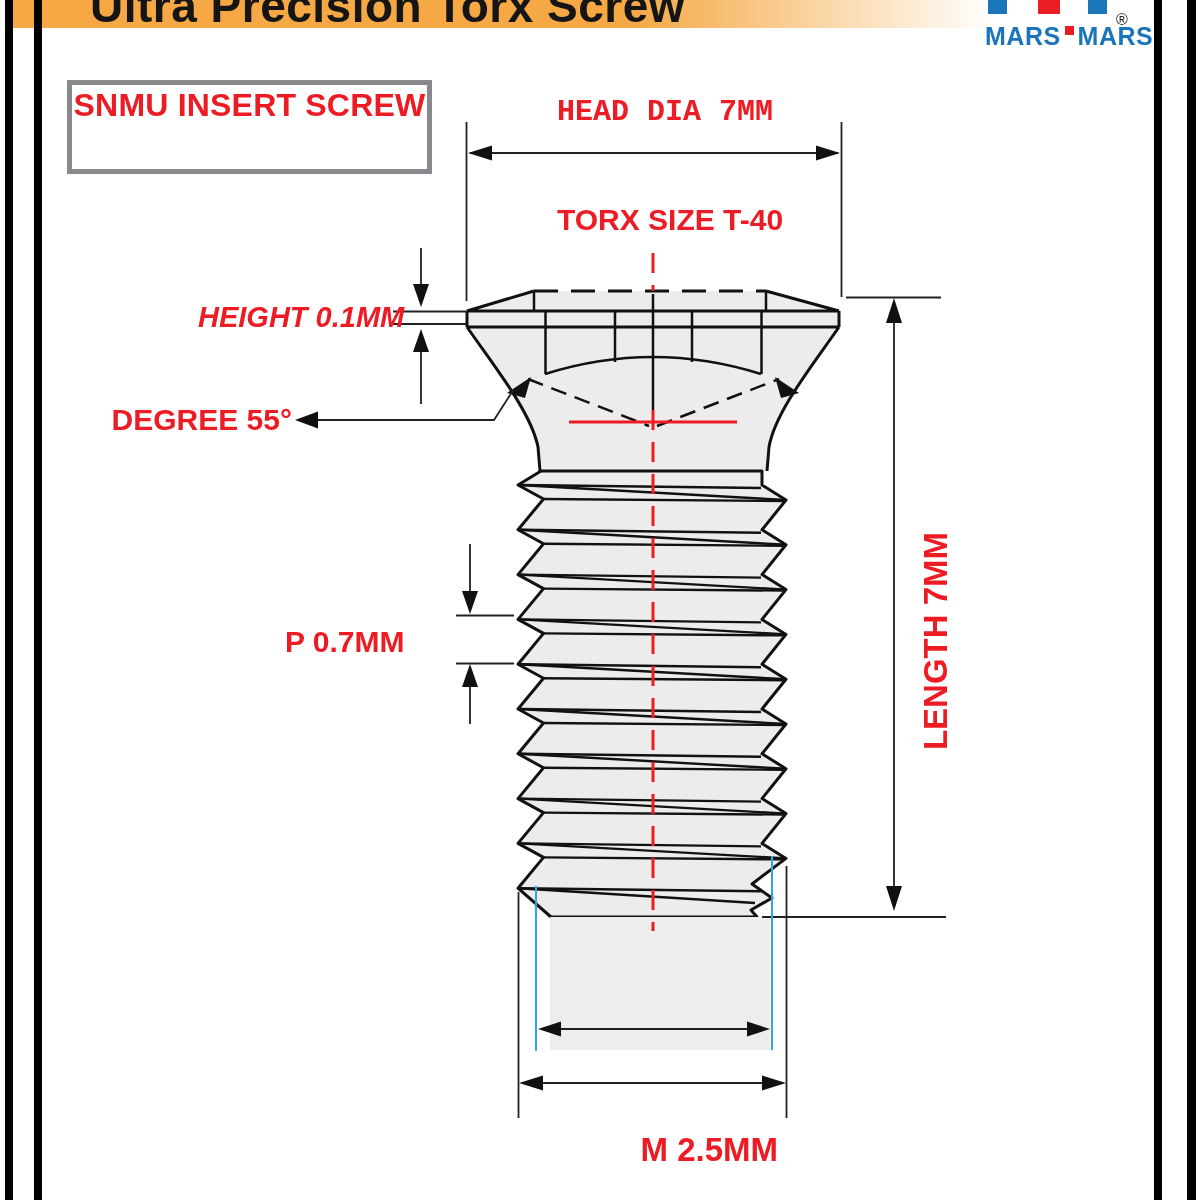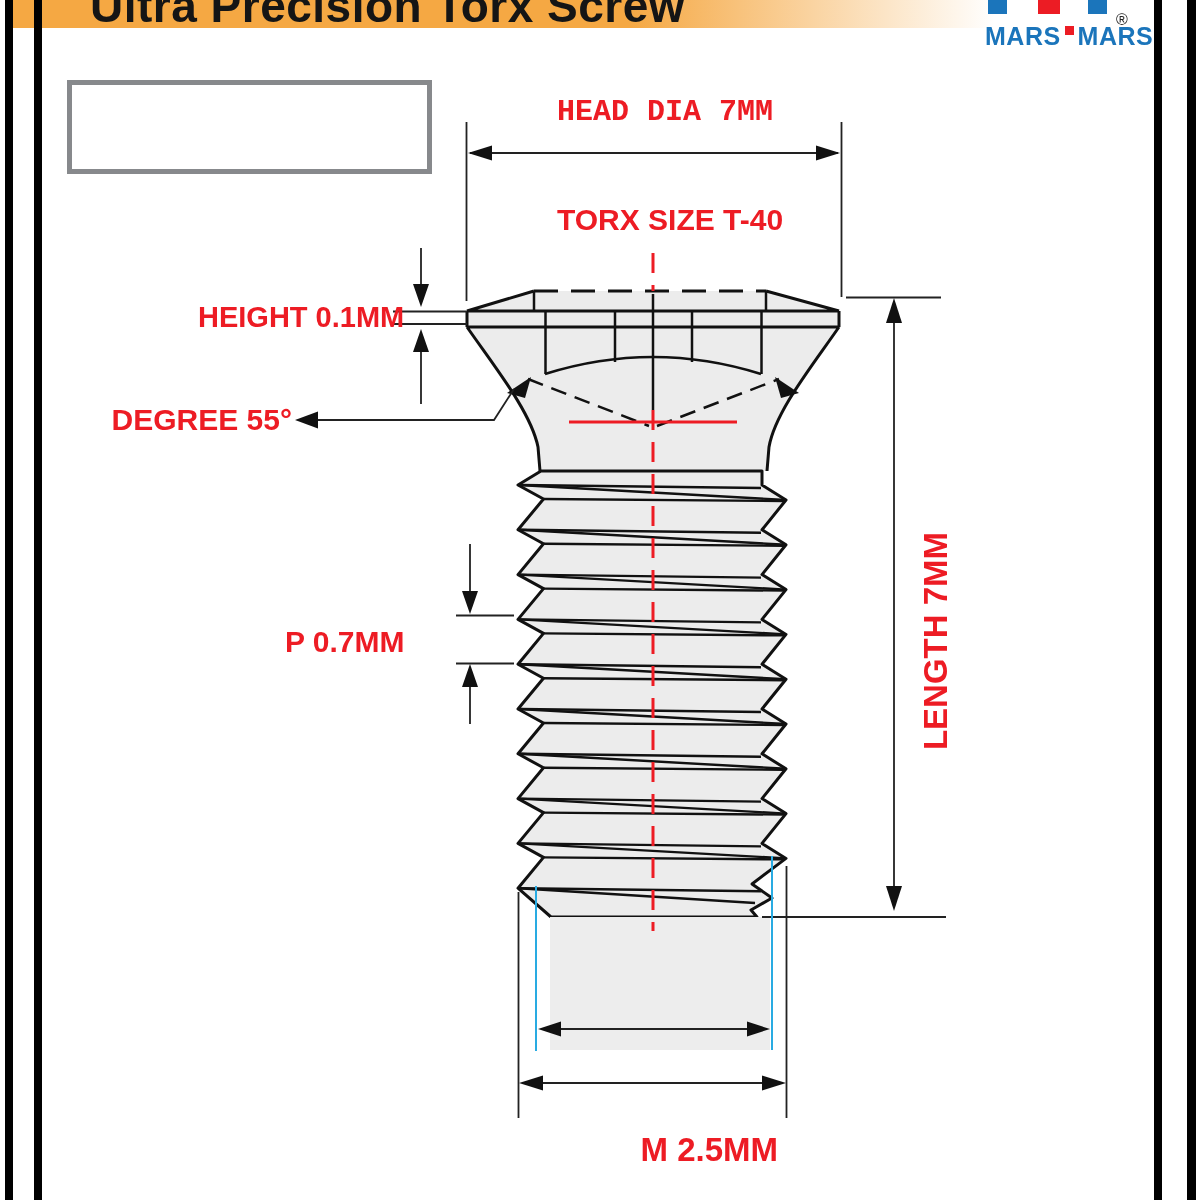--- a/index.html
+++ b/index.html
@@ -40,21 +40,21 @@
   }
   .note-heading{font-size:29px;font-weight:bold;color:var(--gray,#808285);margin-top:3px;}
   .note-text{font-size:32px;font-weight:bold;color:var(--red,#ED1C24);margin-top:2px;letter-spacing:.2px;}
   
   .dim{
     position:absolute;color:var(--red,#ED1C24);font-weight:bold;z-index:6;
     font-size:30px;white-space:nowrap;
   }
   #lbl-head-dia{left:520px;top:95px;width:290px;text-align:center;font-family:Liberation Mono, monospace;}
   #lbl-torx{left:520px;top:203px;width:300px;text-align:center;}
-  #lbl-height{left:198px;top:301px;width:192px;text-align:right;font-size:29px;}
+  #lbl-height{left:198px;top:301px;width:192px;text-align:right;font-size:29px;font-style:italic;}
   #lbl-degree{left:107px;top:403px;width:185px;text-align:right;}
   #lbl-pitch{left:285px;top:625px;width:140px;text-align:left;}
   #lbl-length{left:786px;top:622px;width:300px;text-align:center;font-size:33px;
     transform:rotate(-90deg);transform-origin:center center;}
   #lbl-thread{left:508px;top:1131px;width:270px;text-align:right;font-size:33px;}
   svg{position:absolute;left:0;top:0;z-index:4;}
 </style>
 </head>
 <body>
 
@@ -70,20 +70,21 @@
 <div class="logo-bar" id="logo-bar2"></div>
 <div class="logo-bar" id="logo-bar3"></div>
 <div class="logo-text">
   <span>MARS</span>
   <span class="logo-dot"></span>
   <span>MARS</span>
 </div>
 <div class="logo-reg">®</div>
 
 <div class="note-box">
+  <div class="note-text">SNMU INSERT SCREW</div>
 </div>
 
 <svg id="screw-svg" width="1200" height="1200" viewBox="0 0 1200 1200">
   <g>
 
     <path d="M 467,311 L 534,291 L 766,291 L 839,311 L 839,327
              C 812,366 775,412 769,447 L 767,471 L 540,471 L 538,447
              C 531,412 494,366 467,327 Z" fill="#ECECEC" stroke="none"></path>
 
     <path id="shank-path" fill="#ECECEC" stroke="#111" stroke-width="3" stroke-linejoin="round" d="M 541,471 L 518,485.0 L 543.5,499.0 L 518,529.8 L 543.5,543.8 L 518,574.6 L 543.5,588.6 L 518,619.4 L 543.5,633.4 L 518,664.2 L 543.5,678.2 L 518,709.0 L 543.5,723.0 L 518,753.8 L 543.5,767.8 L 518,798.6 L 543.5,812.6 L 518,843.4 L 543.5,857.4 L 518,888.2 L 551,917 L 757,917 L 751,910 L 772,898 L 752,884 L 786,858.4 L 762,843.4 L 786,813.6 L 762,798.6 L 786,768.8 L 762,753.8 L 786,724.0 L 762,709.0 L 786,679.2 L 762,664.2 L 786,634.4 L 762,619.4 L 786,589.6 L 762,574.6 L 786,544.8 L 762,529.8 L 786,500.0 L 762,485.0 L 762,471 Z"></path>

